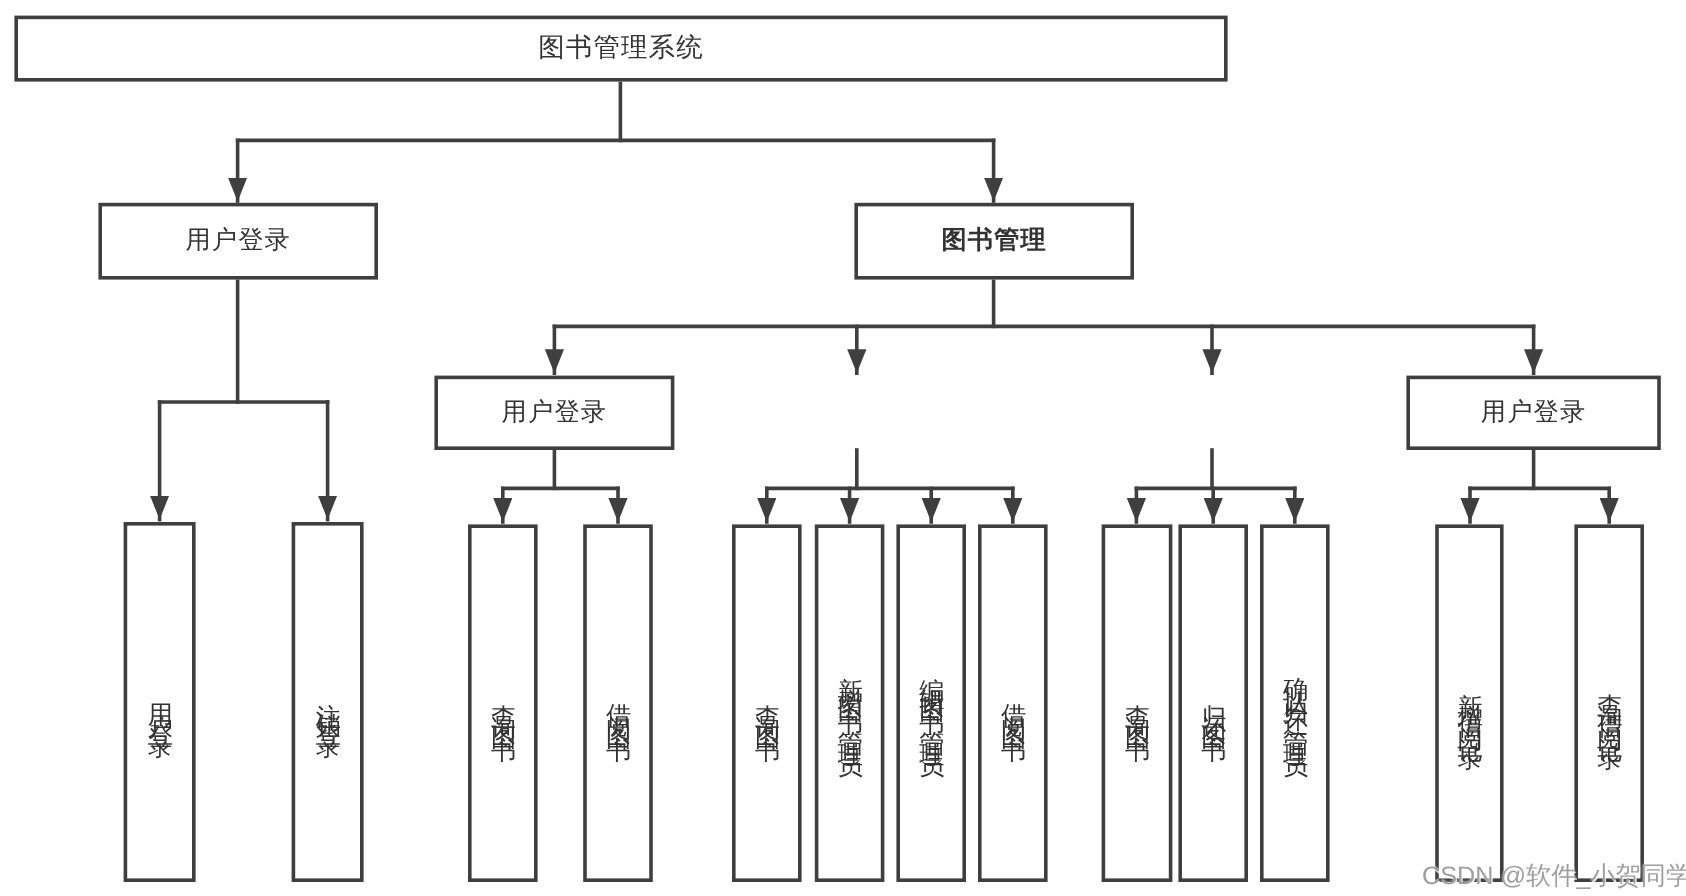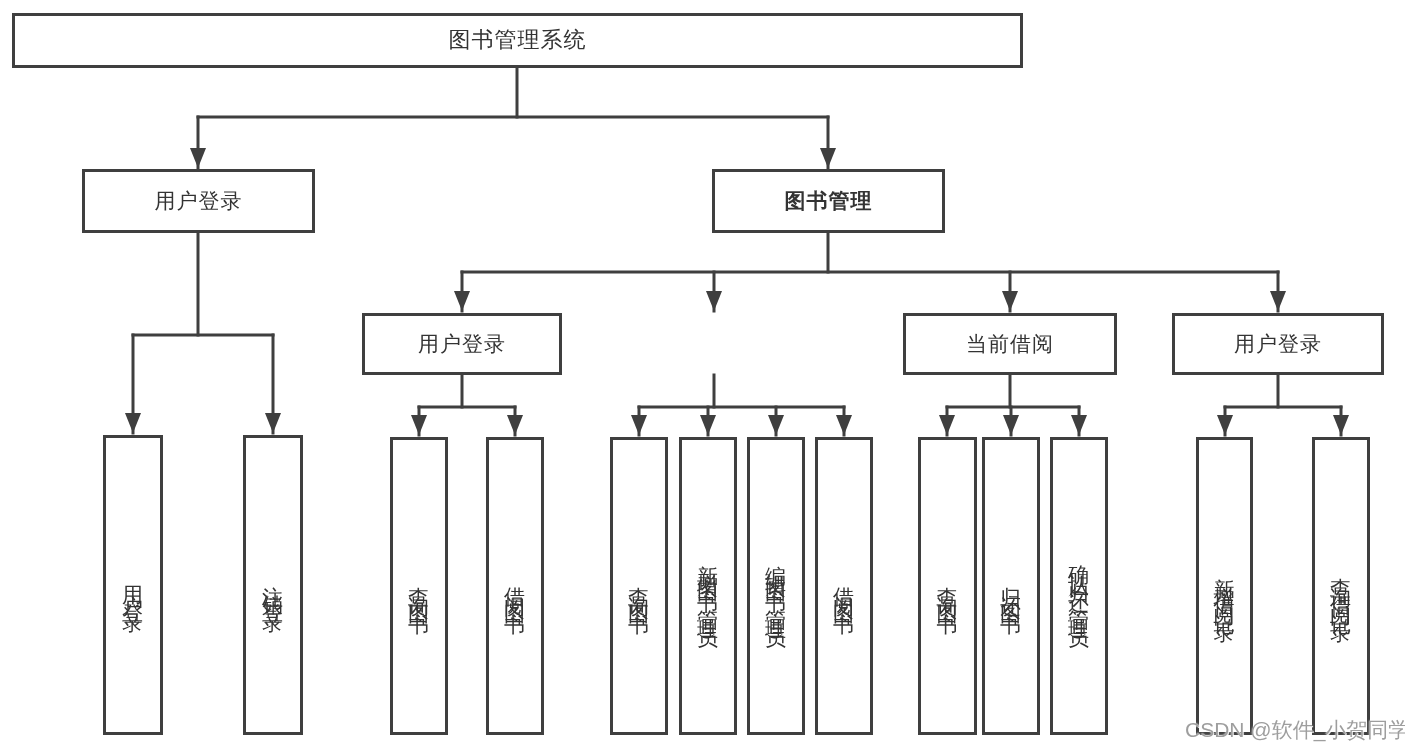--- a/index.html
+++ b/index.html
@@ -86,21 +86,20 @@
 
   <div class="node root-node" style="left:12px;top:13px;width:1011px;height:55px;">图书管理系统</div>
 
   <div class="node h-node" style="left:82px;top:169px;width:233px;height:64px;">用户登录</div>
   <div class="node h-node" style="left:712px;top:169px;width:233px;height:64px;font-weight:bold;">图书管理</div>
 
   <div class="node v-node" style="left:103px;top:435px;width:60px;height:300px;">用户登录</div>
   <div class="node v-node" style="left:243px;top:435px;width:60px;height:300px;">注销登录</div>
 
   <div class="node h-node" style="left:362px;top:313px;width:200px;height:62px;">用户登录</div>
-  <div class="node h-node" style="left:903px;top:313px;width:214px;height:62px;">当前借阅</div>
   <div class="node h-node" style="left:1172px;top:313px;width:212px;height:62px;">用户登录</div>
 
   <div class="node v-node" style="left:390px;top:437px;width:58px;height:298px;">查询图书</div>
   <div class="node v-node" style="left:486px;top:437px;width:58px;height:298px;">借阅图书</div>
 
   <div class="node v-node" style="left:610px;top:437px;width:58px;height:298px;">查询图书</div>
   <div class="node v-node" style="left:679px;top:437px;width:58px;height:298px;">新增图书（管理员）</div>
   <div class="node v-node" style="left:747px;top:437px;width:58px;height:298px;">编辑图书（管理员）</div>
   <div class="node v-node" style="left:815px;top:437px;width:58px;height:298px;">借阅图书</div>
 

